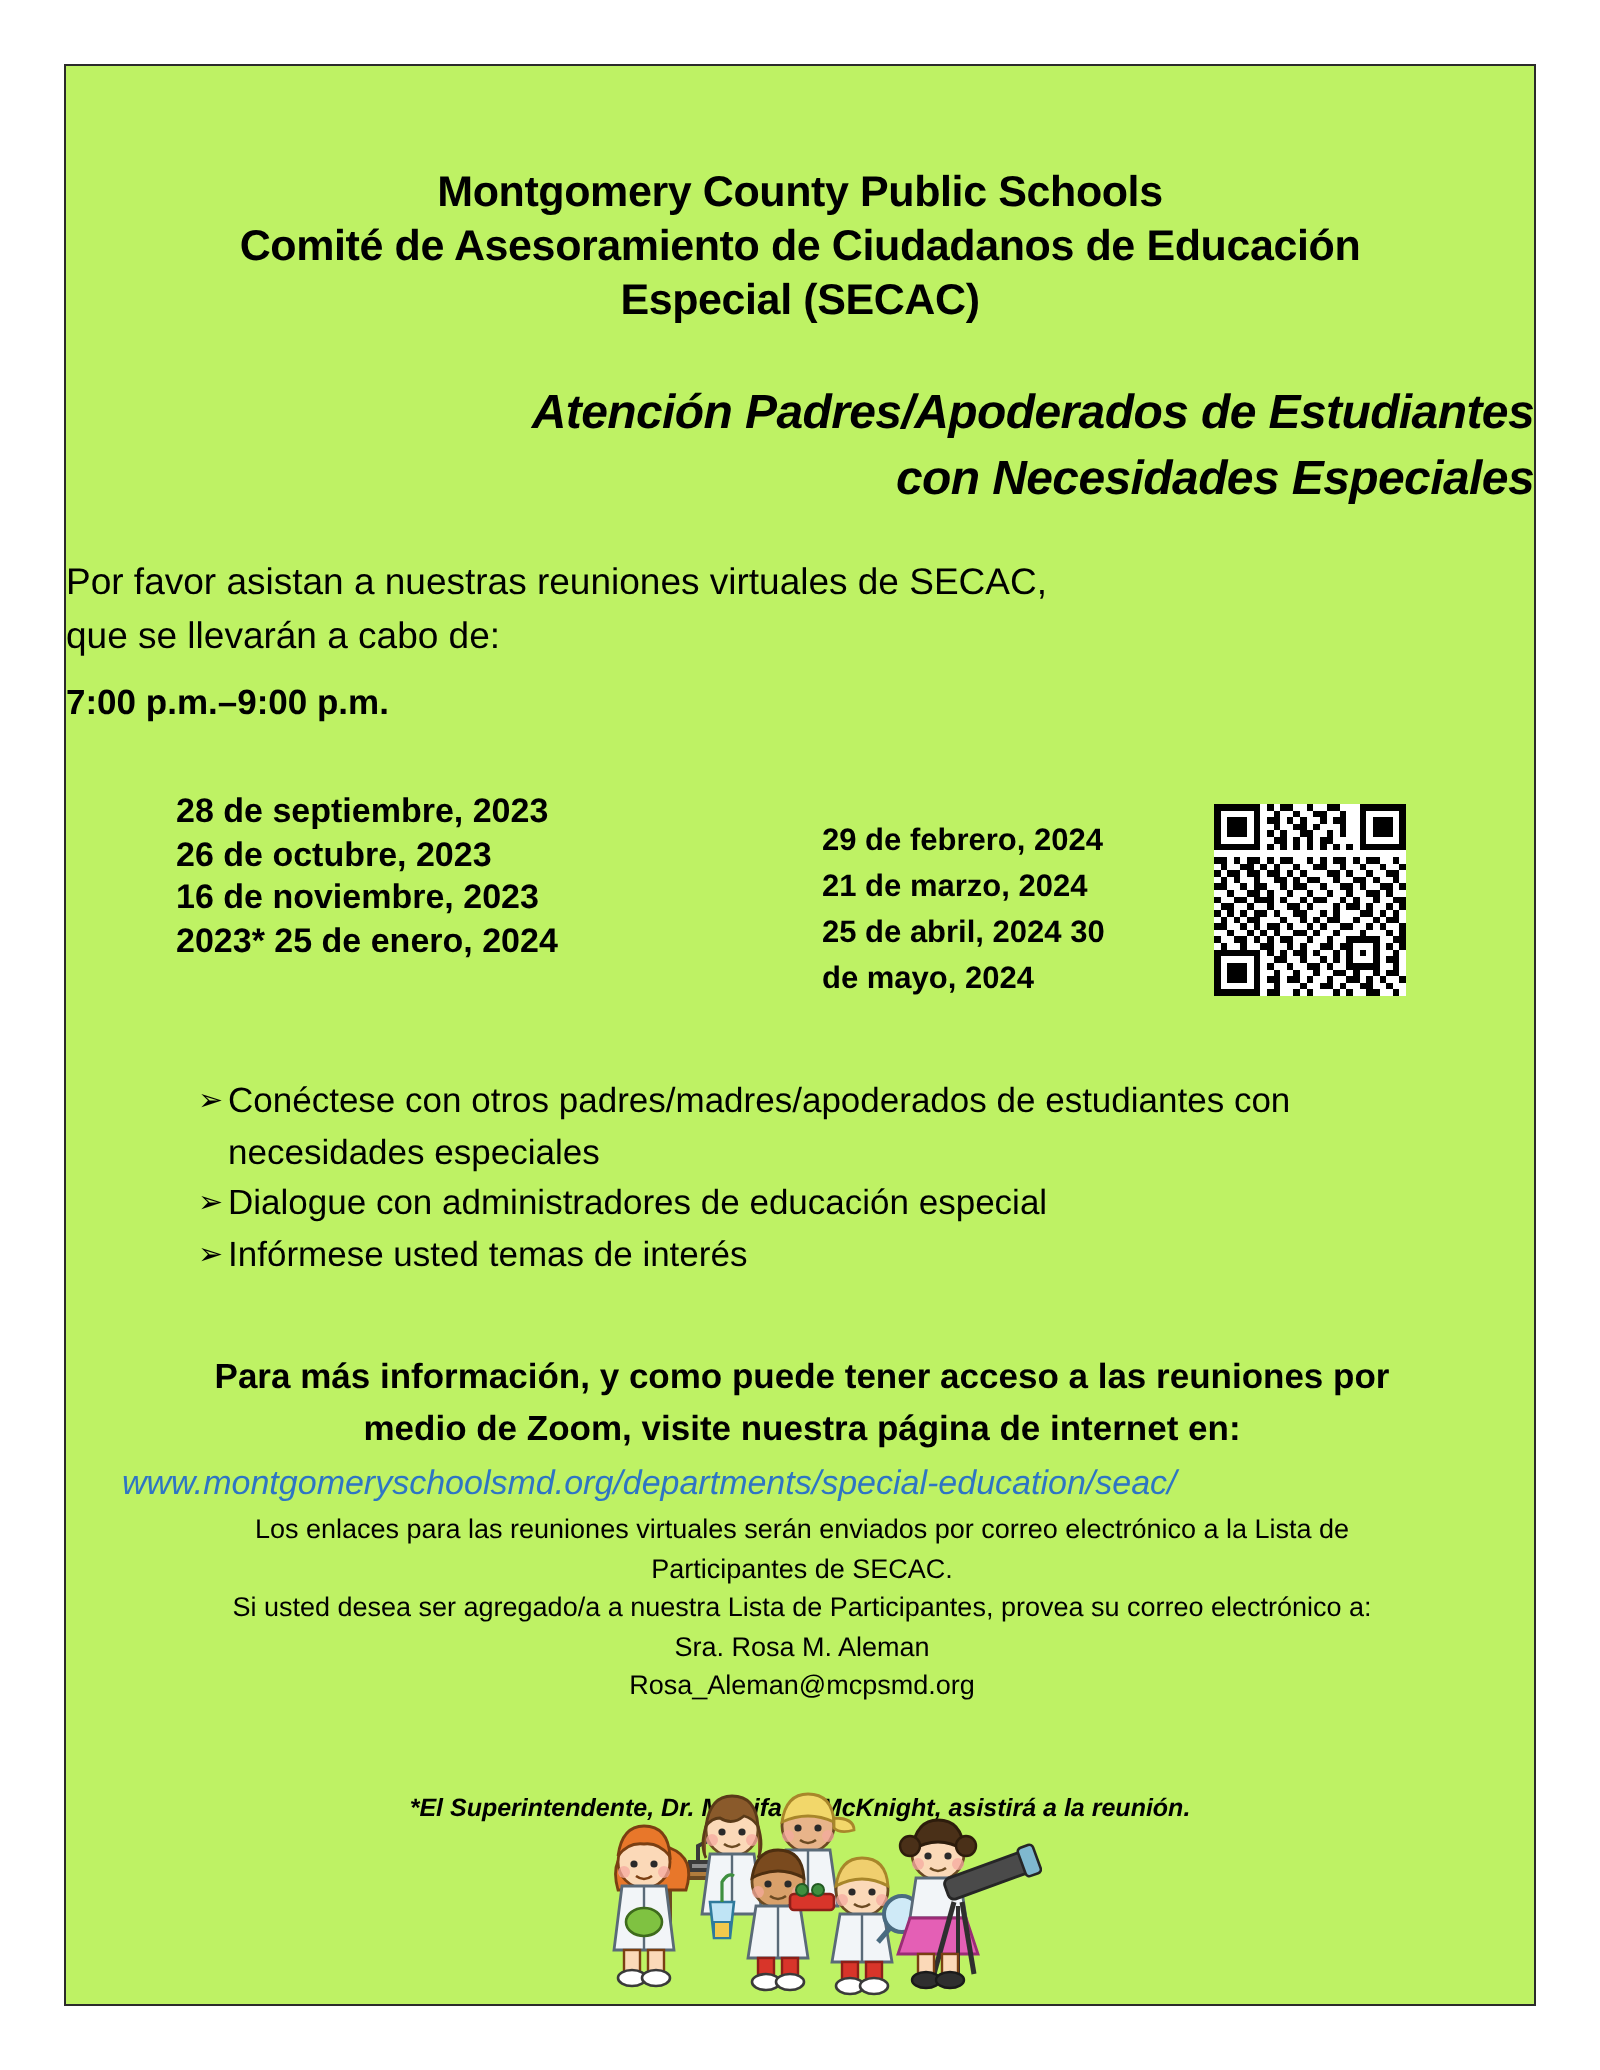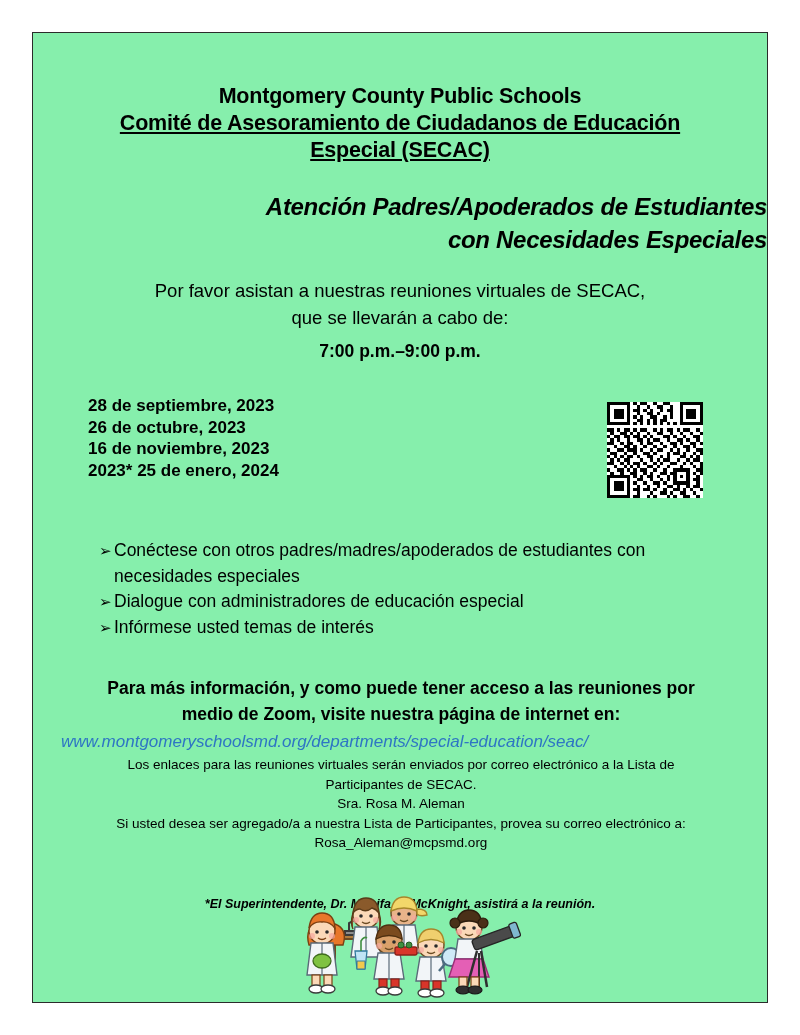--- a/index.html
+++ b/index.html
@@ -17,21 +17,21 @@
   }
 
   .page {
     position: absolute;
     left: 32px;
     top: 32px;
     width: 736px;
     height: 971px;
     border: 1.5px solid #2b2b2b;
     box-sizing: border-box;
-    background: #86efac;
+    background: #bef264;
   }
 
   .inner {
     position: relative;
     width: 100%;
     height: 100%;
   }
 
   
   .org-title {
@@ -42,21 +42,21 @@
     text-align: center;
     font-weight: bold;
     font-size: 21.5px;
     line-height: 27px;
     letter-spacing: -0.2px;
   }
   .org-title .l1,
   .org-title .l2,
   .org-title .l3 { display: block; }
   .org-title .l2,
-  .org-title .l3 { font-size: 21.5px; text-decoration: underline; }
+  .org-title .l3 { font-size: 21.5px; }
 
   .attn-title {
     position: absolute;
     left: 0;
     top: 157px;
     width: 100%;
     text-align: right;
     font-weight: bold;
     font-style: italic;
     font-size: 24px;
@@ -64,21 +64,20 @@
     letter-spacing: -0.3px;
   }
   .attn-title span { display: block; }
 
   
   .intro {
     position: absolute;
     left: 0;
     top: 244px;
     width: 100%;
-    text-align: center;
     font-size: 18.5px;
     line-height: 27px;
   }
   .intro .line { display: block; }
   .intro .time {
     display: block;
     font-weight: bold;
     font-size: 17.5px;
     margin-top: 7px;
   }
@@ -221,20 +220,26 @@
       <span class="time">7:00 p.m.–9:00 p.m.</span>
     </div>
 
     <div class="dates-left">
       <span>28 de septiembre, 2023</span>
       <span>26 de octubre, 2023</span>
       <span>16 de noviembre, 2023</span>
       <span>2023* 25 de enero, 2024</span>
     </div>
 
+    <div class="dates-right">
+      <span>29 de febrero, 2024</span>
+      <span>21 de marzo, 2024</span>
+      <span>25 de abril, 2024 30</span>
+      <span>de mayo, 2024</span>
+    </div>
 
     <div class="qr-wrap">
       <svg width="96" height="96" viewBox="0 0 29 29" shape-rendering="crispEdges" aria-label="QR code">
         <rect width="29" height="29" fill="#ffffff"></rect>
         <g fill="#000000">
 
           <rect x="0" y="0" width="7" height="1"></rect>
             <rect x="0" y="6" width="7" height="1"></rect>
           <rect x="0" y="0" width="1" height="7"></rect>
             <rect x="6" y="0" width="1" height="7"></rect>
@@ -502,22 +507,22 @@
     <div class="info-head">
       <span>Para más información, y como puede tener acceso a las reuniones por</span>
       <span>medio de Zoom, visite nuestra página de internet en:</span>
     </div>
 
     <div class="url">www.montgomeryschoolsmd.org/departments/special-education/seac/</div>
 
     <div class="fineprint">
       <span>Los enlaces para las reuniones virtuales serán enviados por correo electrónico a la Lista de</span>
       <span>Participantes de SECAC.</span>
+      <span>Si usted desea ser agregado/a a nuestra Lista de Participantes, provea su correo electrónico a:</span>
       <span>Sra. Rosa M. Aleman</span>
-      <span>Si usted desea ser agregado/a a nuestra Lista de Participantes, provea su correo electrónico a:</span>
       <span>Rosa_Aleman@mcpsmd.org</span>
     </div>
 
     <div class="footnote">*El Superintendente, Dr. Monifa B. McKnight, asistirá a la reunión.</div>
 
     <div class="clipart">
       <svg width="230" height="105" viewBox="0 0 230 105" aria-label="Cartoon children scientists">
 
         <g stroke="#6b4a22" stroke-width="2" fill="none">
           <rect x="40" y="40" width="52" height="4" fill="#b07c3d" stroke="#6b4a22"></rect>

